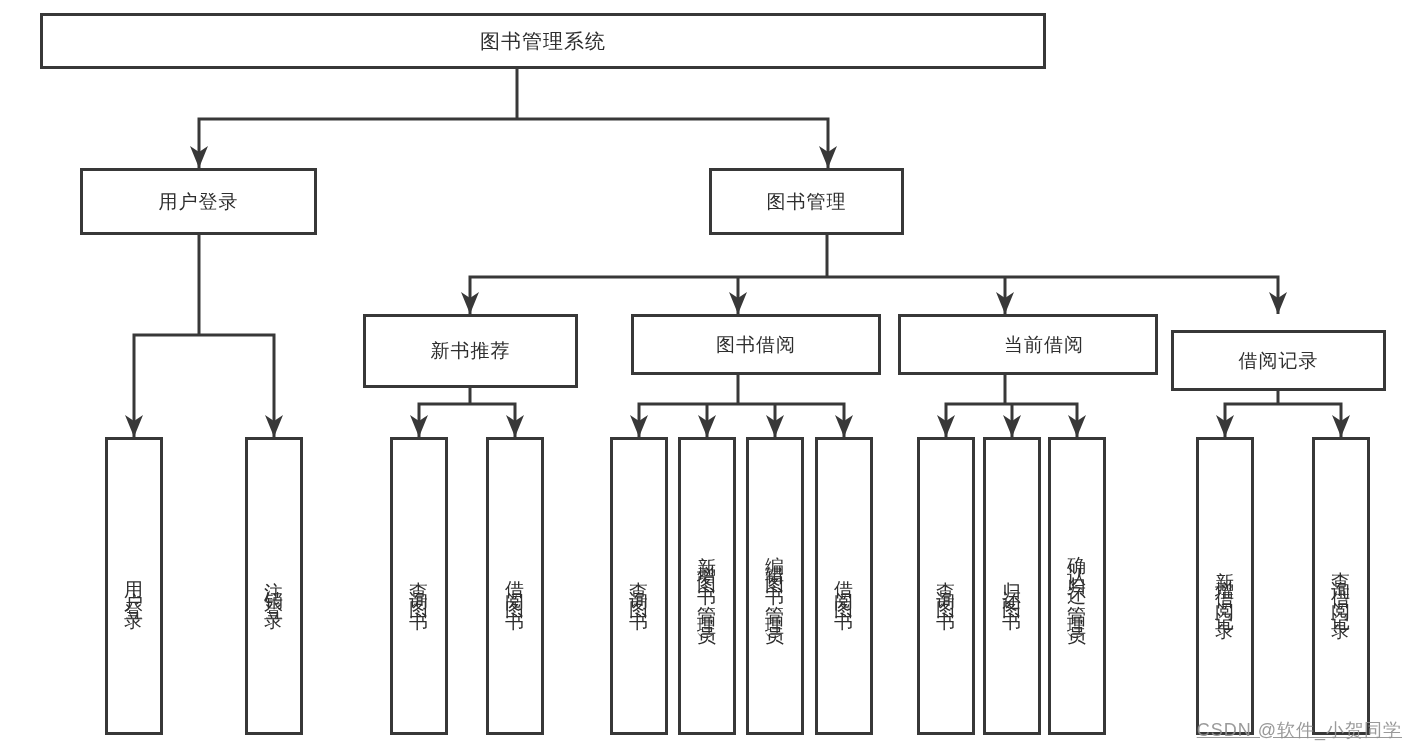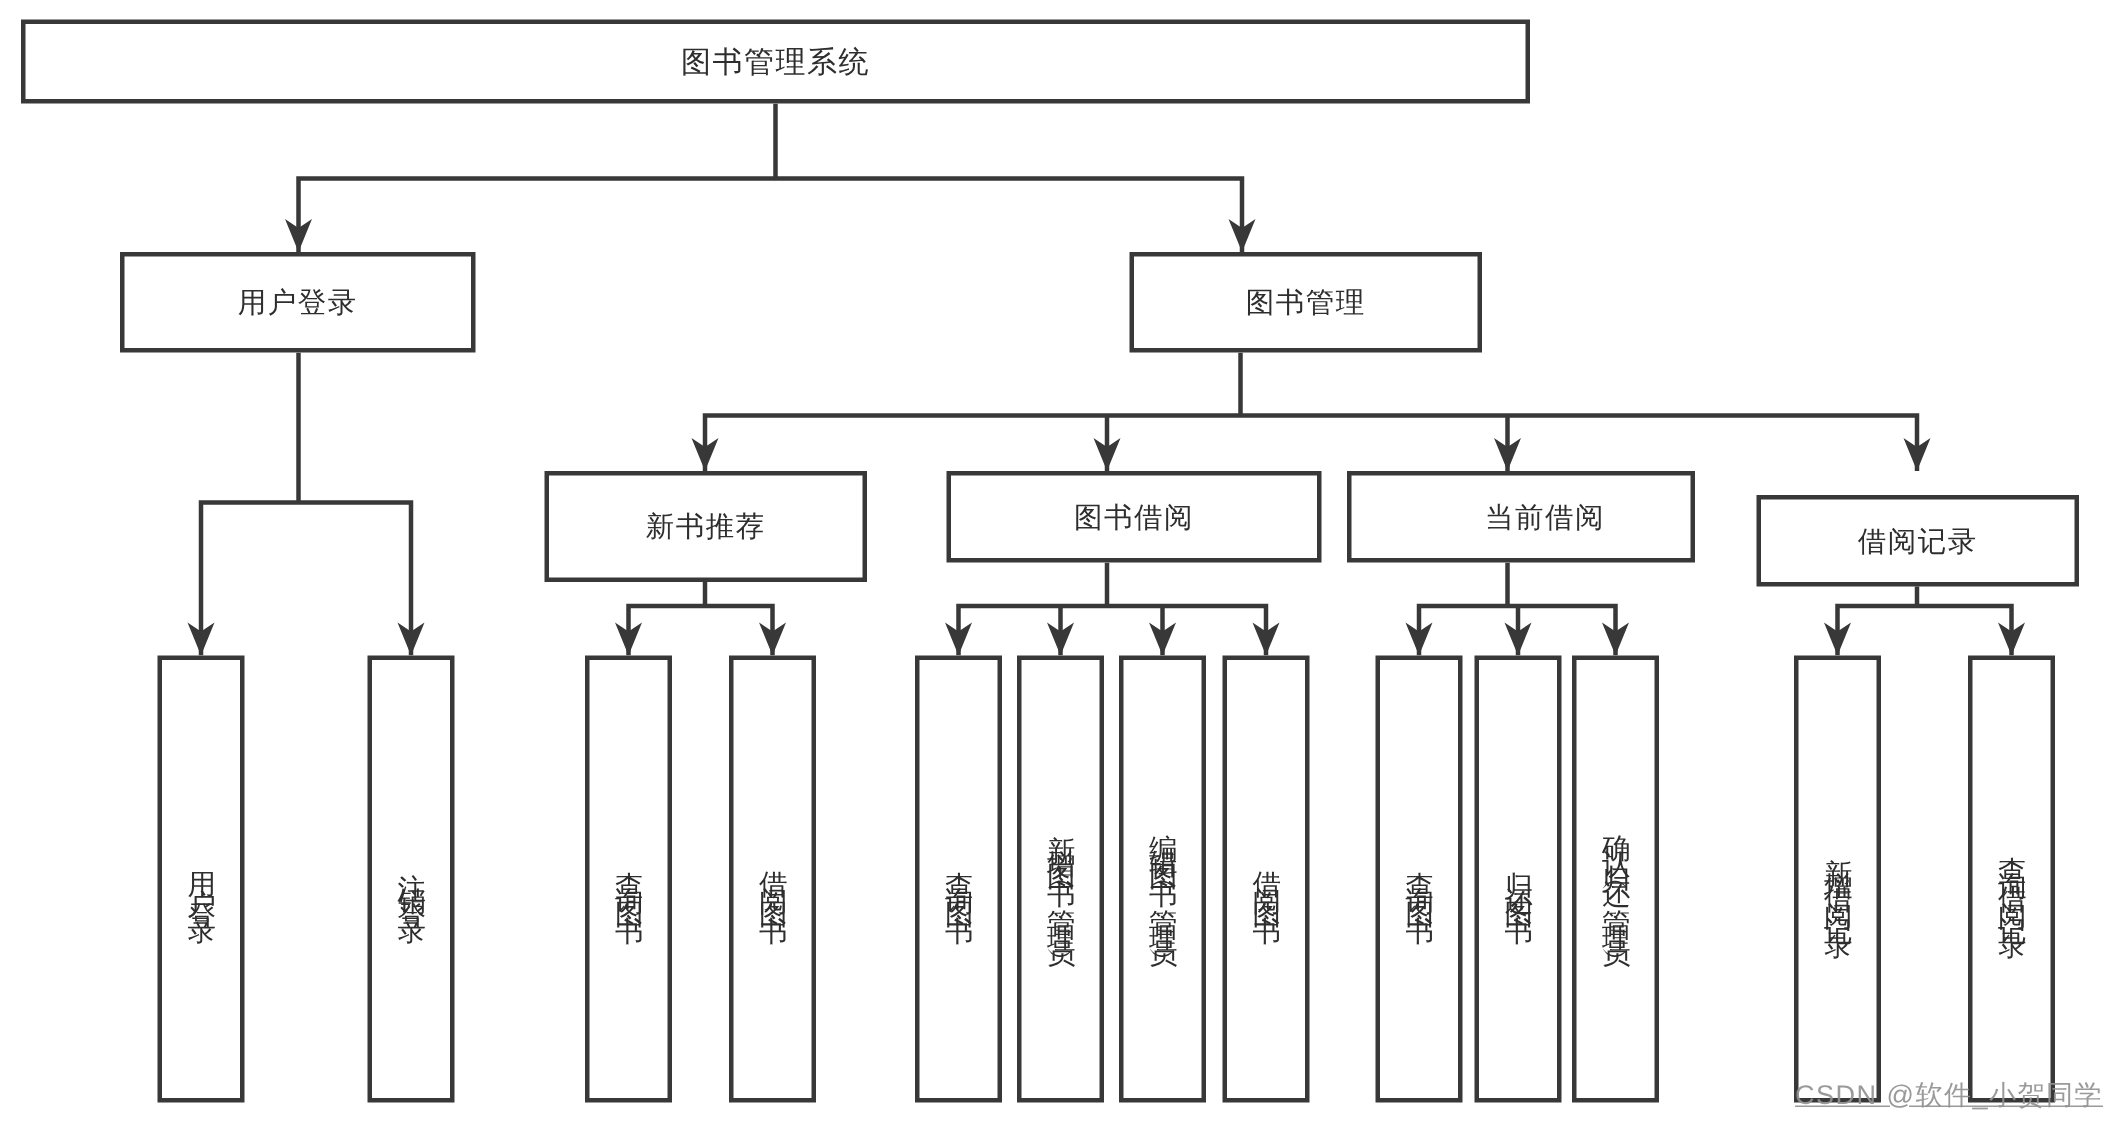--- a/index.html
+++ b/index.html
@@ -8,21 +8,21 @@
     font-family:"Liberation Sans","DejaVu Sans",sans-serif;
     color:#303030;overflow:hidden;
   }
   .node{
     position:absolute;box-sizing:border-box;
     border:3px solid #383838;background:#ffffff;
     display:flex;align-items:center;justify-content:center;
     font-size:19px;color:#2e2e2e;letter-spacing:1px;
     z-index:2;
   }
-  .root{font-size:20px;}
+  .root{font-size:20px;margin-left:26px;}
   .leaf{
     writing-mode:vertical-rl;text-orientation:mixed;
     letter-spacing:10px;font-size:19px;line-height:1;
   }
   .lines{position:absolute;left:0;top:0;z-index:1;}
   .watermark{
     position:absolute;right:3px;bottom:5px;z-index:5;
     font-size:18px;color:rgba(145,145,145,0.92);letter-spacing:1px;
     white-space:nowrap;
     text-decoration:underline;
@@ -74,25 +74,25 @@
       <path d="M1012 437l-9 -22l9 6l9 -6z"></path>
       <path d="M1077 437l-9 -22l9 6l9 -6z"></path>
       <path d="M1225 437l-9 -22l9 6l9 -6z"></path>
       <path d="M1341 437l-9 -22l9 6l9 -6z"></path>
     </g>
   </svg>
 
   <div class="node root" style="left:14px;top:13px;width:1006px;height:56px;">图书管理系统</div>
 
   <div class="node" style="left:80px;top:168px;width:237px;height:67px;">用户登录</div>
-  <div class="node" style="left:709px;top:168px;width:235px;height:67px;margin-left:44px;">图书管理</div>
+  <div class="node" style="left:709px;top:168px;width:195px;height:67px;">图书管理</div>
 
   <div class="node" style="left:363px;top:314px;width:215px;height:74px;">新书推荐</div>
   <div class="node" style="left:631px;top:314px;width:250px;height:61px;">图书借阅</div>
-  <div class="node" style="left:898px;top:314px;width:232px;height:61px;padding-left:32px;">当前借阅</div>
+  <div class="node" style="left:898px;top:314px;width:260px;height:61px;padding-left:32px;">当前借阅</div>
   <div class="node" style="left:1171px;top:330px;width:215px;height:61px;">借阅记录</div>
 
   <div class="node leaf" style="left:105px;top:437px;width:58px;height:298px;">用户登录</div>
   <div class="node leaf" style="left:245px;top:437px;width:58px;height:298px;">注销登录</div>
 
   <div class="node leaf" style="left:390px;top:437px;width:58px;height:298px;">查询图书</div>
   <div class="node leaf" style="left:486px;top:437px;width:58px;height:298px;">借阅图书</div>
 
   <div class="node leaf" style="left:610px;top:437px;width:58px;height:298px;">查询图书</div>
   <div class="node leaf" style="left:678px;top:437px;width:58px;height:298px;">新增图书（管理员）</div>

